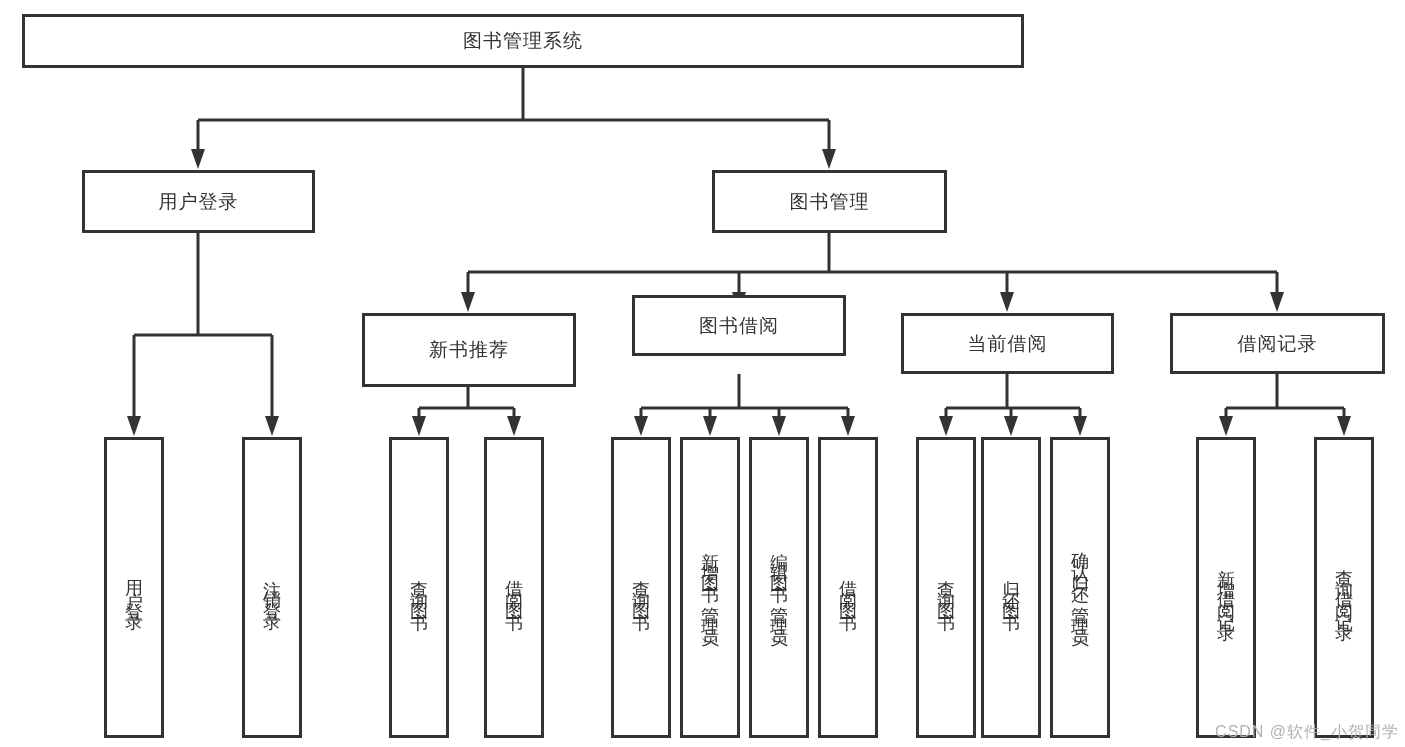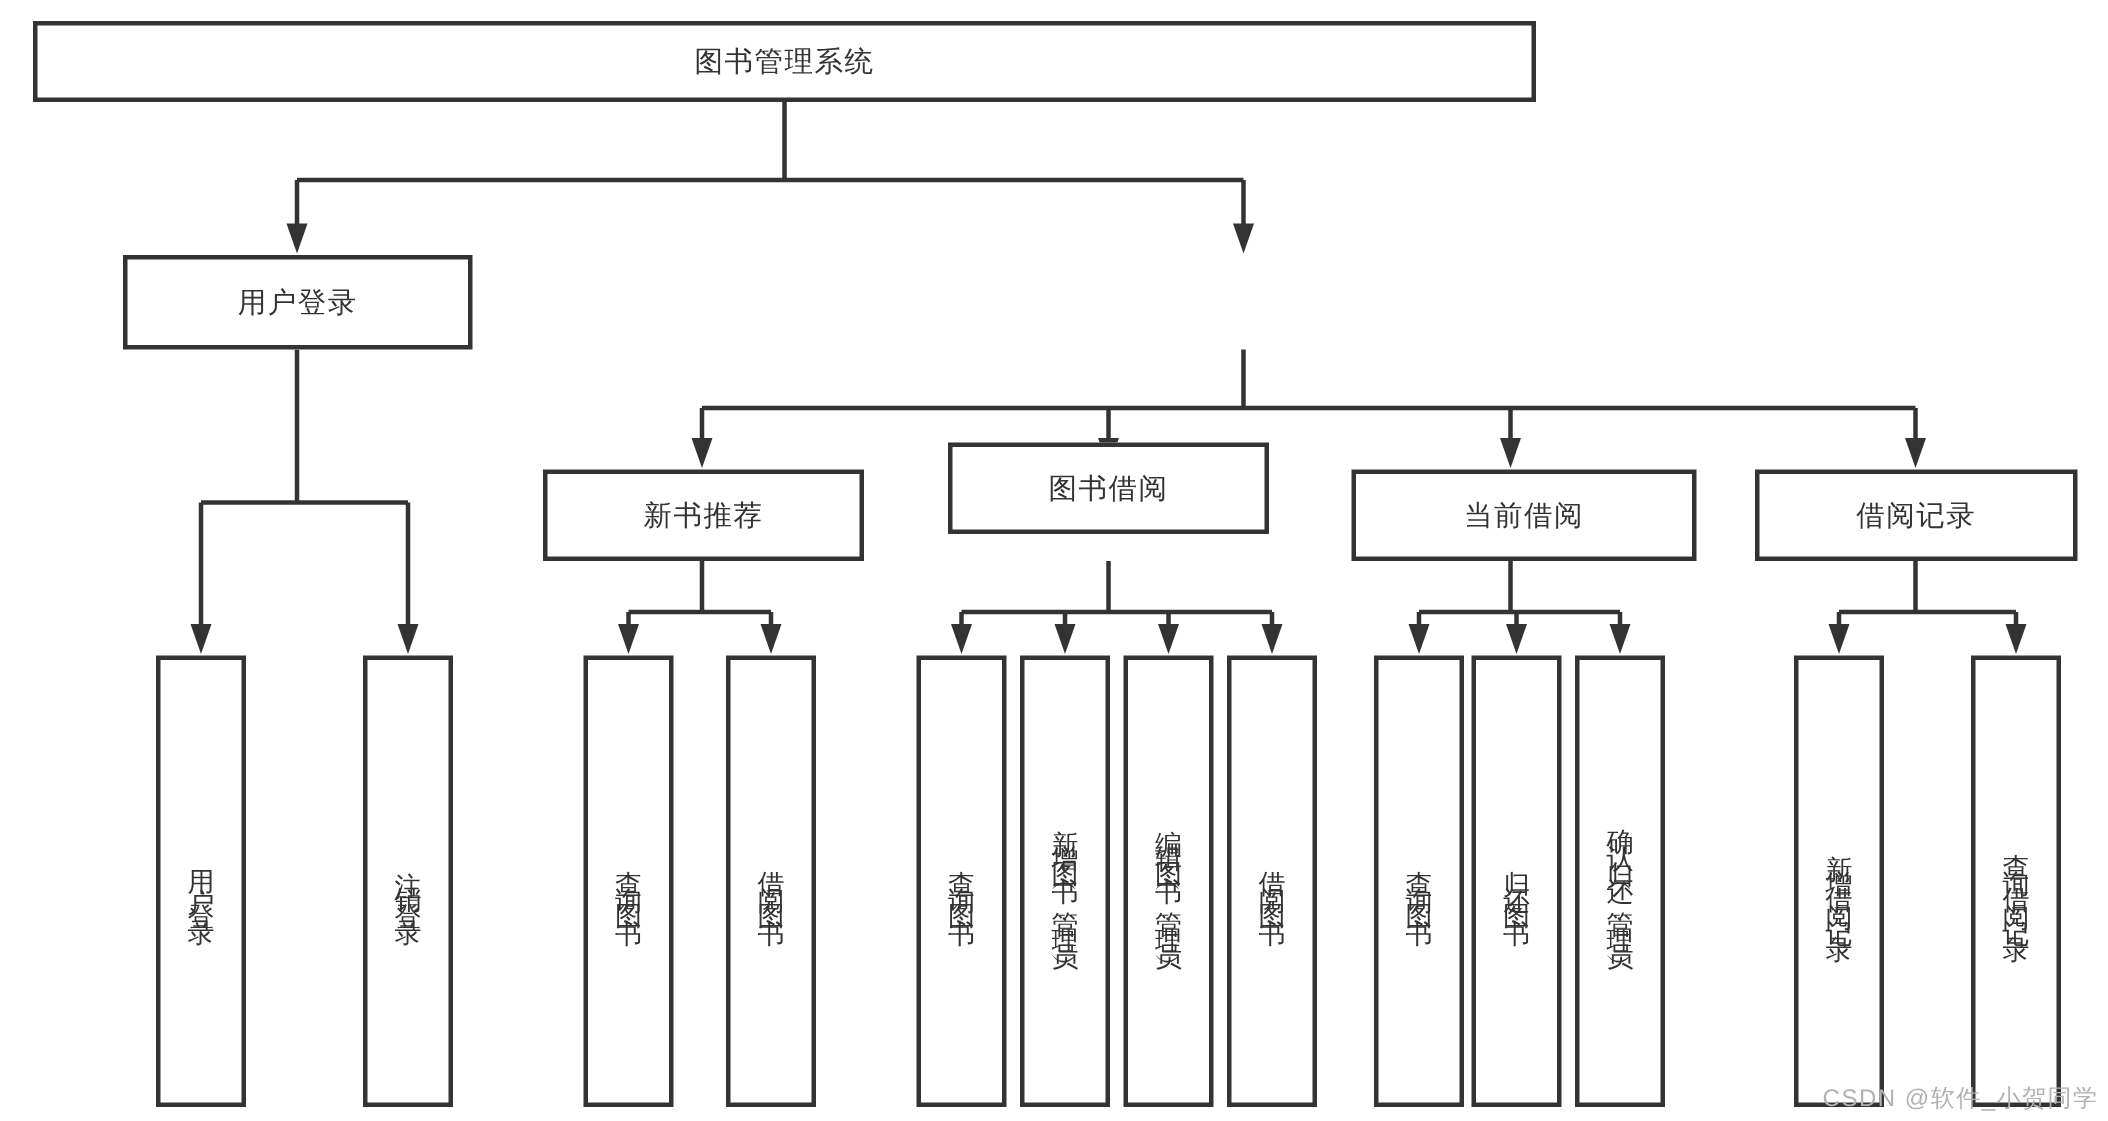--- a/index.html
+++ b/index.html
@@ -60,28 +60,31 @@
     </g>
   </svg>
 
   <div class="node h-node" style="left:22px;top:14px;width:1002px;height:54px">
     <span class="label">图书管理系统</span>
   </div>
 
   <div class="node h-node" style="left:82px;top:170px;width:233px;height:63px">
     <span class="label">用户登录</span>
   </div>
+  <div class="node h-node" style="left:712px;top:170px;width:235px;height:63px">
+    <span class="label">图书管理</span>
+  </div>
 
-  <div class="node h-node" style="left:362px;top:313px;width:214px;height:61px">
+  <div class="node h-node" style="left:362px;top:313px;width:214px;height:74px">
     <span class="label">新书推荐</span>
   </div>
   <div class="node h-node" style="left:632px;top:295px;width:214px;height:61px">
     <span class="label">图书借阅</span>
   </div>
-  <div class="node h-node" style="left:901px;top:313px;width:230px;height:61px">
+  <div class="node h-node" style="left:901px;top:313px;width:213px;height:61px">
     <span class="label">当前借阅</span>
   </div>
   <div class="node h-node" style="left:1170px;top:313px;width:215px;height:61px">
     <span class="label">借阅记录</span>
   </div>
 
   <div class="node v-node" style="left:104px;top:437px;width:60px;height:301px">
     <span class="label">用户登录</span>
   </div>
   <div class="node v-node" style="left:242px;top:437px;width:60px;height:301px">

